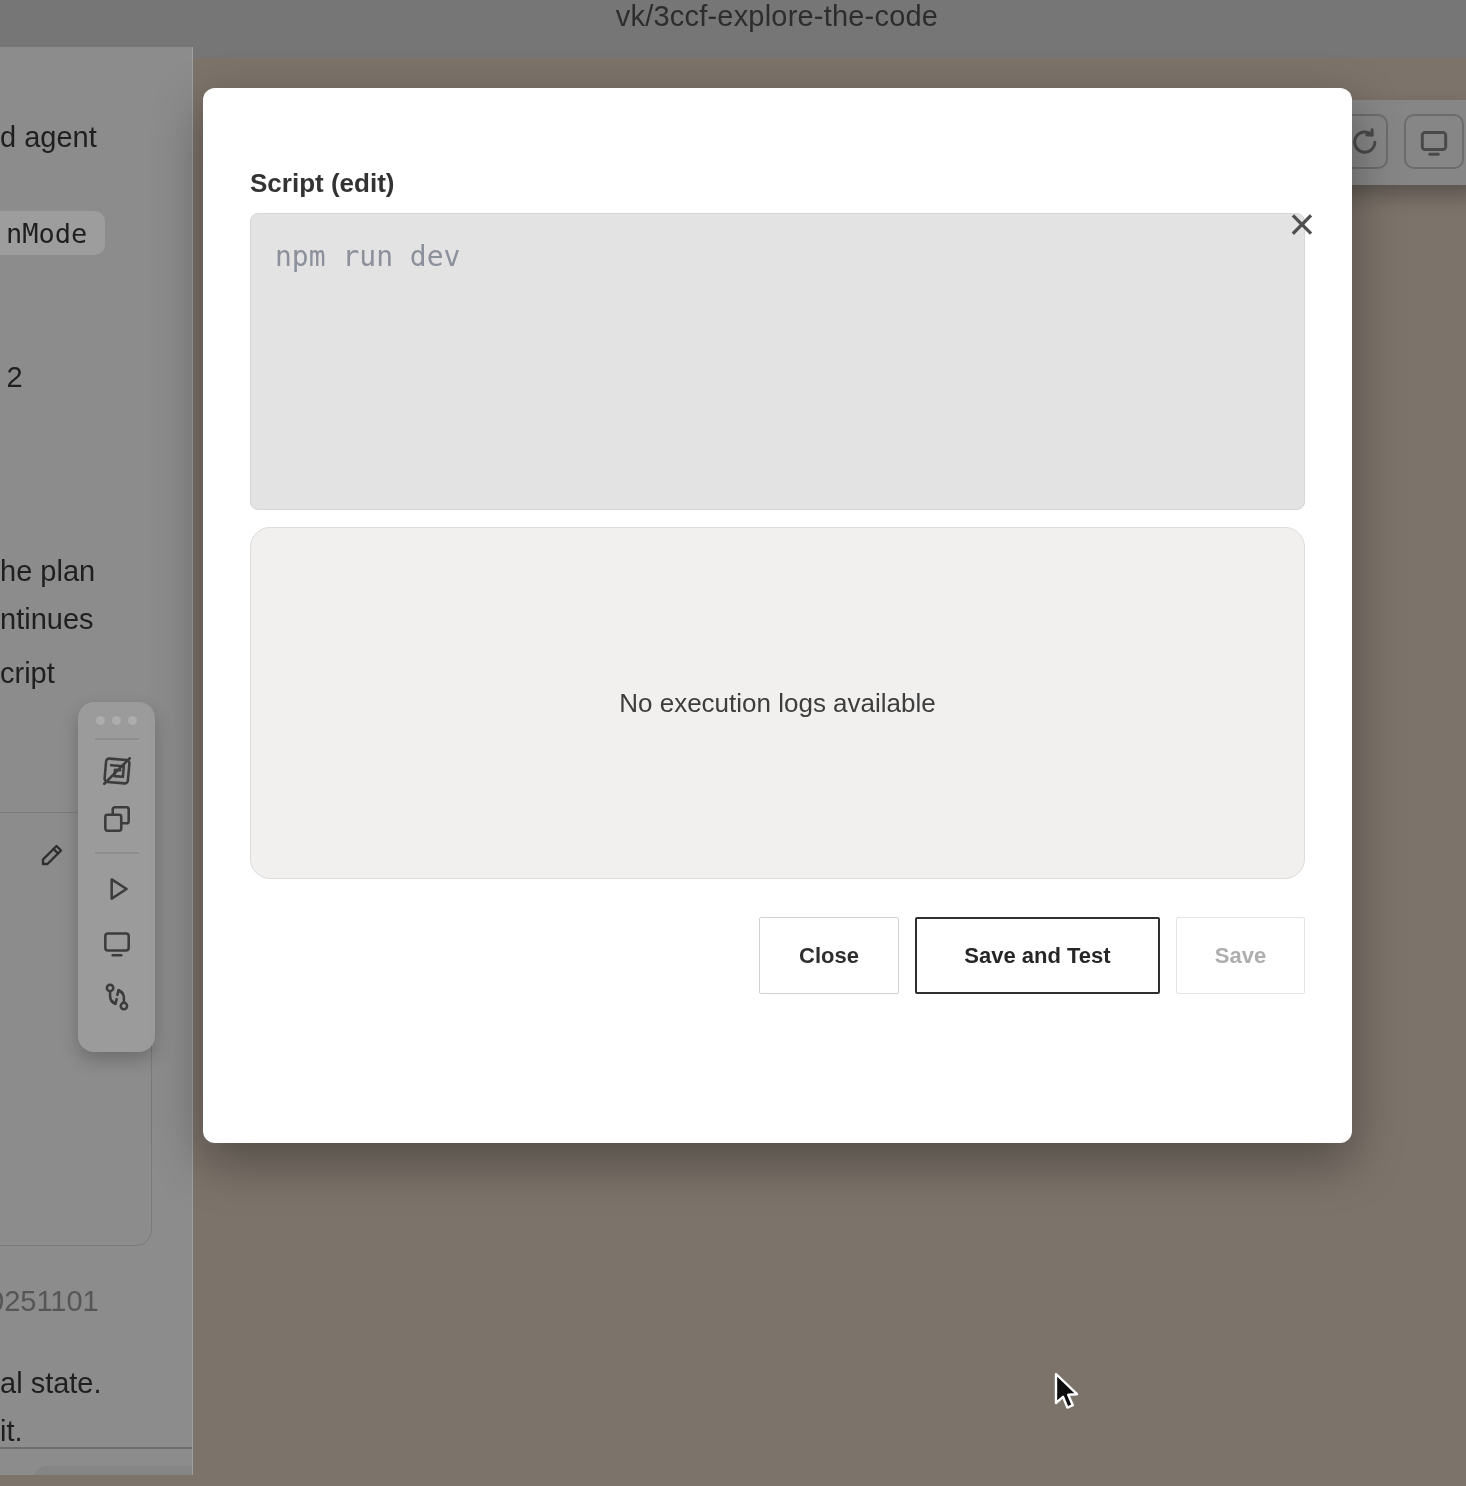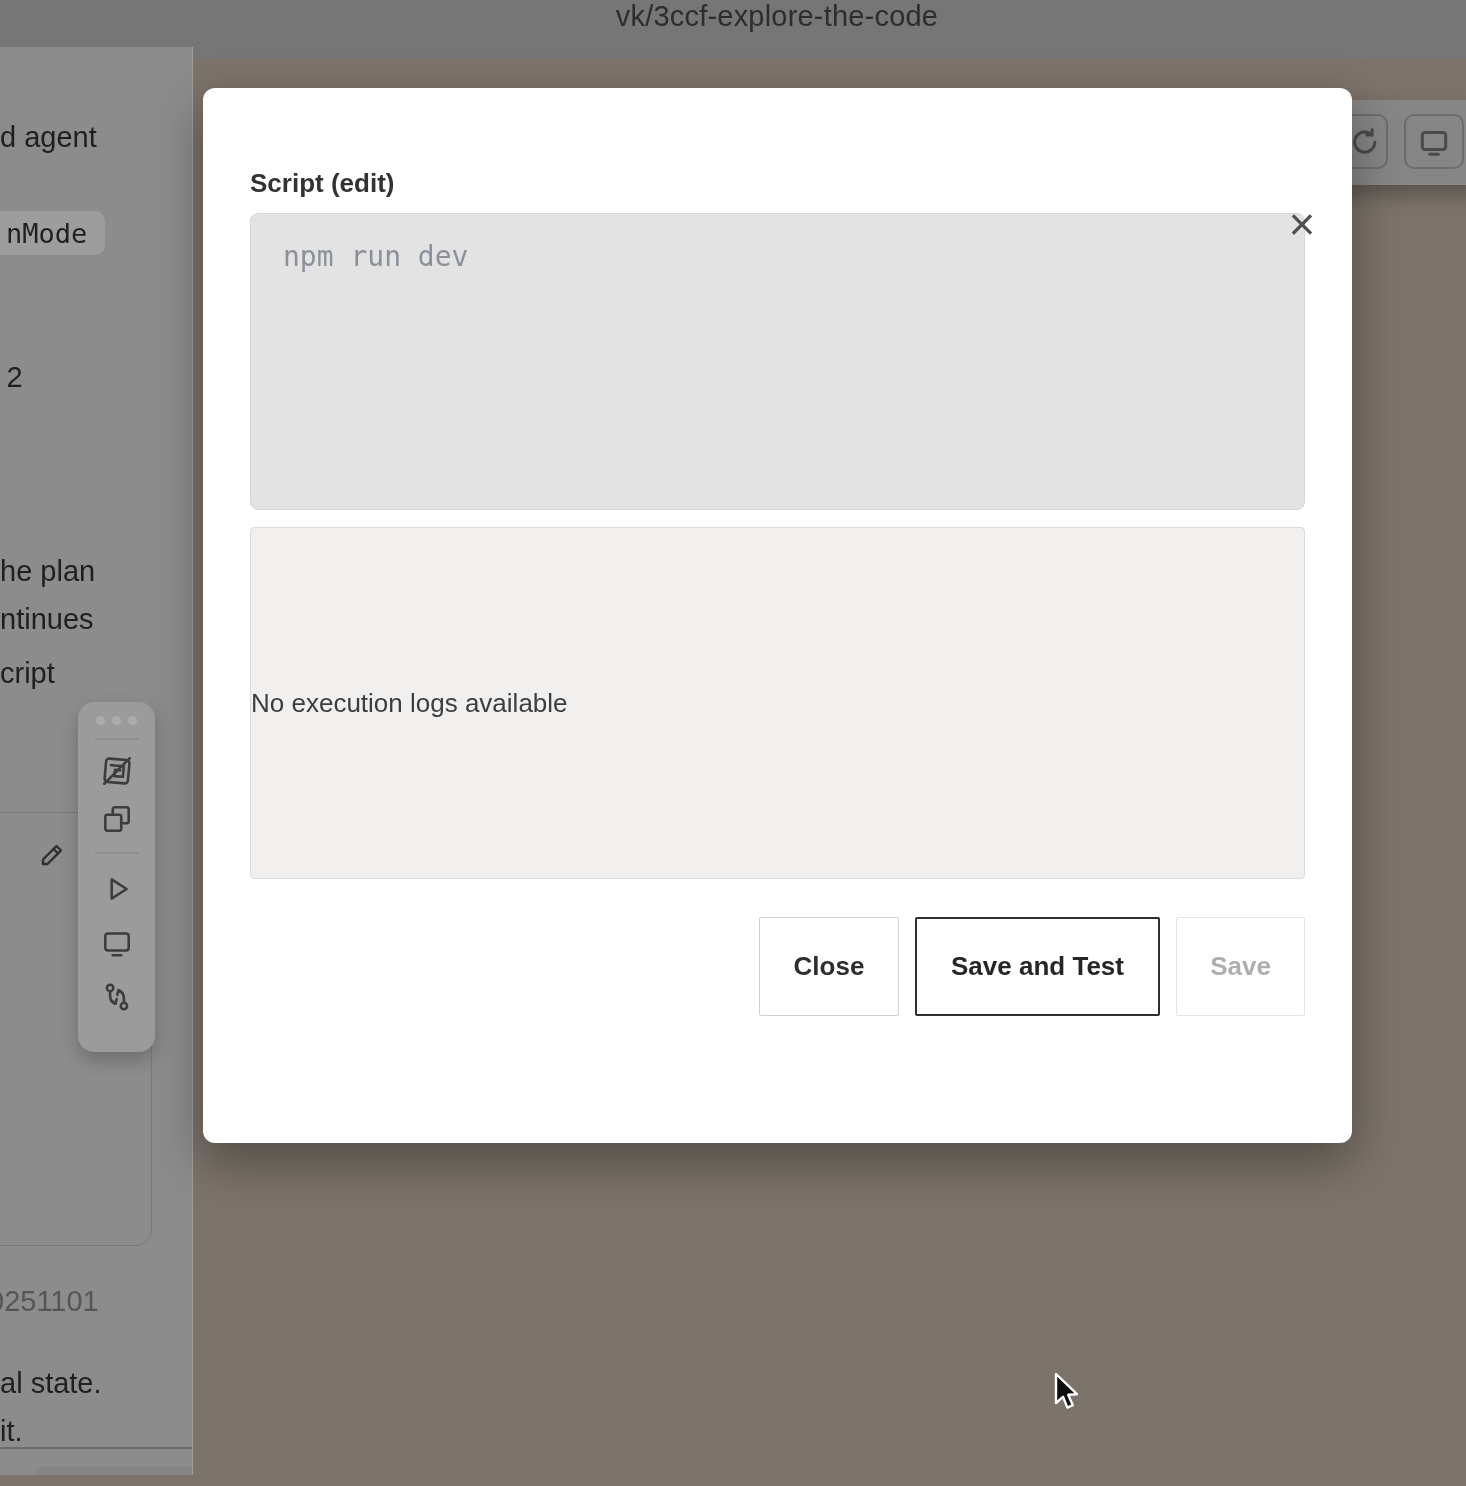--- a/index.html
+++ b/index.html
@@ -93,35 +93,35 @@
   .modal-close {
     position: absolute; right: 26px; top: 112px; width: 48px; height: 48px;
     display: flex; align-items: center; justify-content: center;
     font-size: 46px; font-weight: 300; color: #4f4f4f; cursor: pointer;
     background: none; border: none; line-height: 1;
   }
   .field-label { margin-top: 30px; font-size: 26px; font-weight: 600; color: #333333; line-height: 34px; }
   .script-area {
     margin-top: 13px; width: 1055px; height: 297px; resize: none;
     background: #e3e3e3; border: 1px solid #d6d6d6; border-radius: 8px;
-    padding: 24px 32px; font-family: "DejaVu Sans Mono", monospace;
+    padding: 24px 24px; font-family: "DejaVu Sans Mono", monospace;
     font-size: 28px; color: #444; line-height: 1.35; outline: none;
   }
   .script-area::placeholder { color: #8b909b; }
   .logs-label { margin-top: 32px; }
   .logs-box {
     margin-top: 13px; width: 1055px; height: 352px;
-    background: #f1f0ef; border: 1px solid #dcdcdc; border-radius: 4px;
-    display: flex; align-items: center; justify-content: flex-start;
+    background: #f1f0ef; border: 1px solid #dcdcdc; border-radius: 20px;
+    display: flex; align-items: center; justify-content: center;
   }
   .logs-empty { font-size: 26px; color: #3d3d3d; }
   .modal-footer { margin-top: 38px; display: flex; justify-content: flex-end; gap: 16px; }
   .btn {
-    height: 99px; background: #ffffff; font-family: "Liberation Sans", sans-serif;
-    font-size: 26px; font-weight: 600; display: flex; align-items: center; justify-content: center;
+    height: 77px; background: #ffffff; font-family: "Liberation Sans", sans-serif;
+    font-size: 22px; font-weight: 600; display: flex; align-items: center; justify-content: center;
     cursor: pointer; border-radius: 2px;
   }
   .btn-close { width: 140px; border: 1px solid #d2d2d2; color: #2e2e2e; }
   .btn-save  { width: 129px; border: 1px solid #e4e4e4; color: #aeaeae; cursor: default; }
   .btn-save-test { width: 245px; border: 2px solid #2f2f2f; color: #262626; }
 
   
   .cursor { position: absolute; left: 1053px; top: 1372px; z-index: 20; }
 
   .icon-stroke { fill: none; stroke: #3c3c3c; stroke-width: 2.4; stroke-linecap: round; stroke-linejoin: round; }

